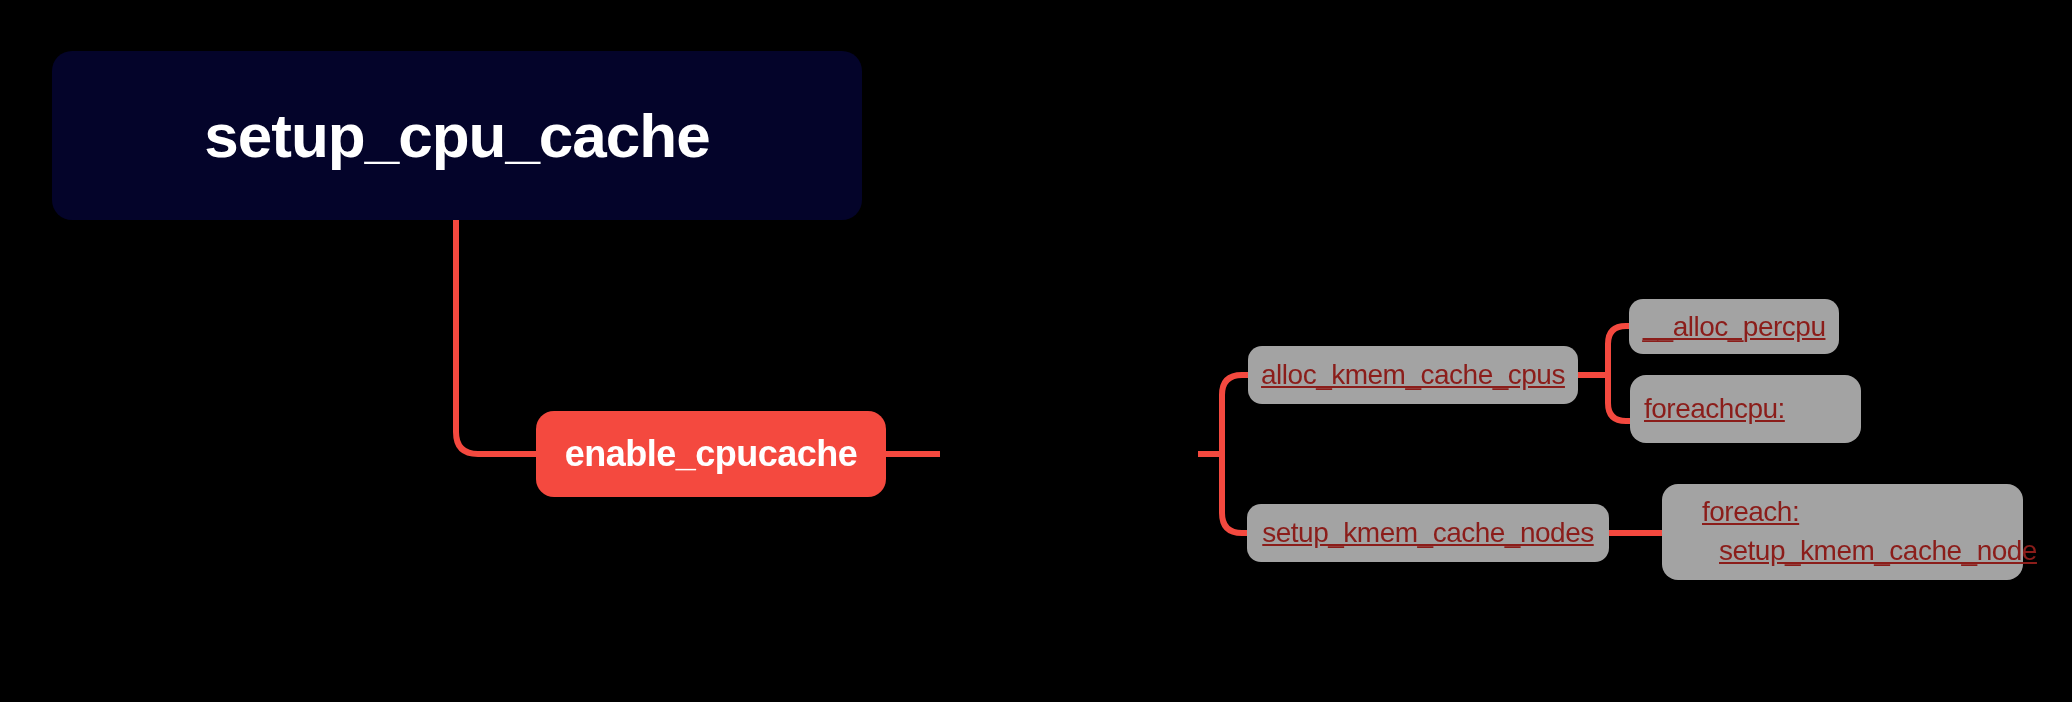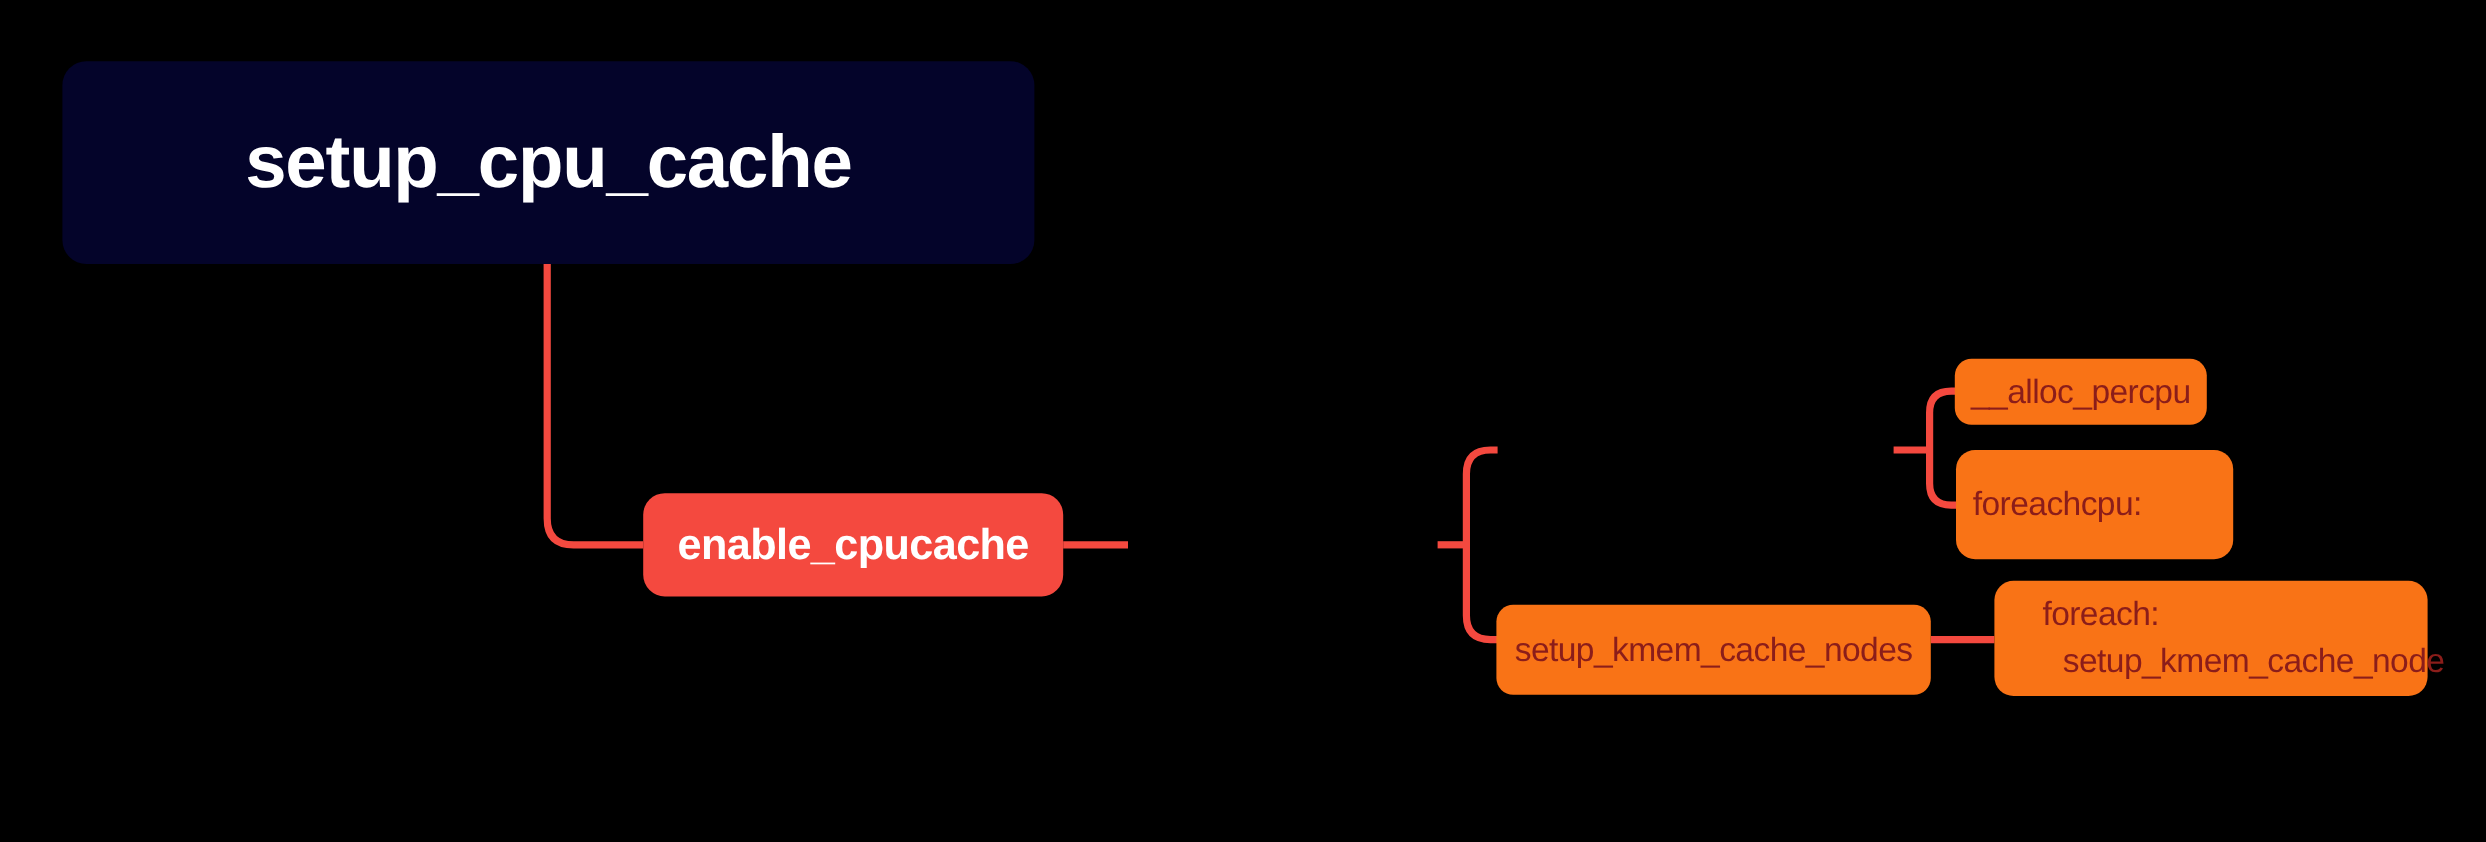--- a/index.html
+++ b/index.html
@@ -49,40 +49,41 @@
     left: 536px; top: 411px;
     width: 350px; height: 86px;
     background: #f4493f;
     border-radius: 18px;
     color: #ffffff;
     font-size: 36px;
     font-weight: 700;
     letter-spacing: -0.5px;
   }
   .node-pink {
-    background: #f97316;
+    background: #a3a3a3;
     color: #8b1d1a;
     font-size: 28px;
     font-weight: 400;
     letter-spacing: -0.5px;
     border-radius: 14px;
+    text-decoration: underline;
   }
   .node-do-tune   { left: 938px;  top: 424px; width: 260px; height: 61px; }
   .node-alloc-cpus{ left: 1248px; top: 346px; width: 330px; height: 58px; }
   .node-percpu    { left: 1629px; top: 299px; width: 210px; height: 55px; }
-  .node-nodes     { left: 1247px; top: 504px; width: 362px; height: 75px; }
+  .node-nodes     { left: 1247px; top: 504px; width: 362px; height: 58px; }
   .node-multiline {
     flex-direction: column;
     align-items: flex-start;
     justify-content: center;
     border-radius: 16px;
     padding: 6px 14px;
     line-height: 1.38;
   }
-  .node-foreachcpu { left: 1630px; top: 375px; width: 231px; height: 91px; }
+  .node-foreachcpu { left: 1630px; top: 375px; width: 231px; height: 68px; }
   .node-foreach-node { left: 1662px; top: 484px; width: 361px; height: 96px; padding-left: 40px; }
   .indent { padding-left: 17px; }
 </style>
 </head>
 <body>
 
 <div id="canvas">
 
   <svg id="connectors" viewBox="0 0 2072 702" xmlns="http://www.w3.org/2000/svg">
     <path d="M456 219 L456 432 Q456 454 478 454 L536 454"></path>
@@ -96,20 +97,23 @@
 
   <div class="node node-root">
     <span>setup_cpu_cache</span>
   </div>
 
   <div class="node node-red">
     <span>enable_cpucache</span>
   </div>
 
 
+  <div class="node node-pink node-alloc-cpus">
+    <span>alloc_kmem_cache_cpus</span>
+  </div>
 
   <div class="node node-pink node-percpu">
     <span>__alloc_percpu</span>
   </div>
 
   <div class="node node-pink node-multiline node-foreachcpu">
     <span>foreachcpu:</span>
   </div>
 
   <div class="node node-pink node-nodes">

